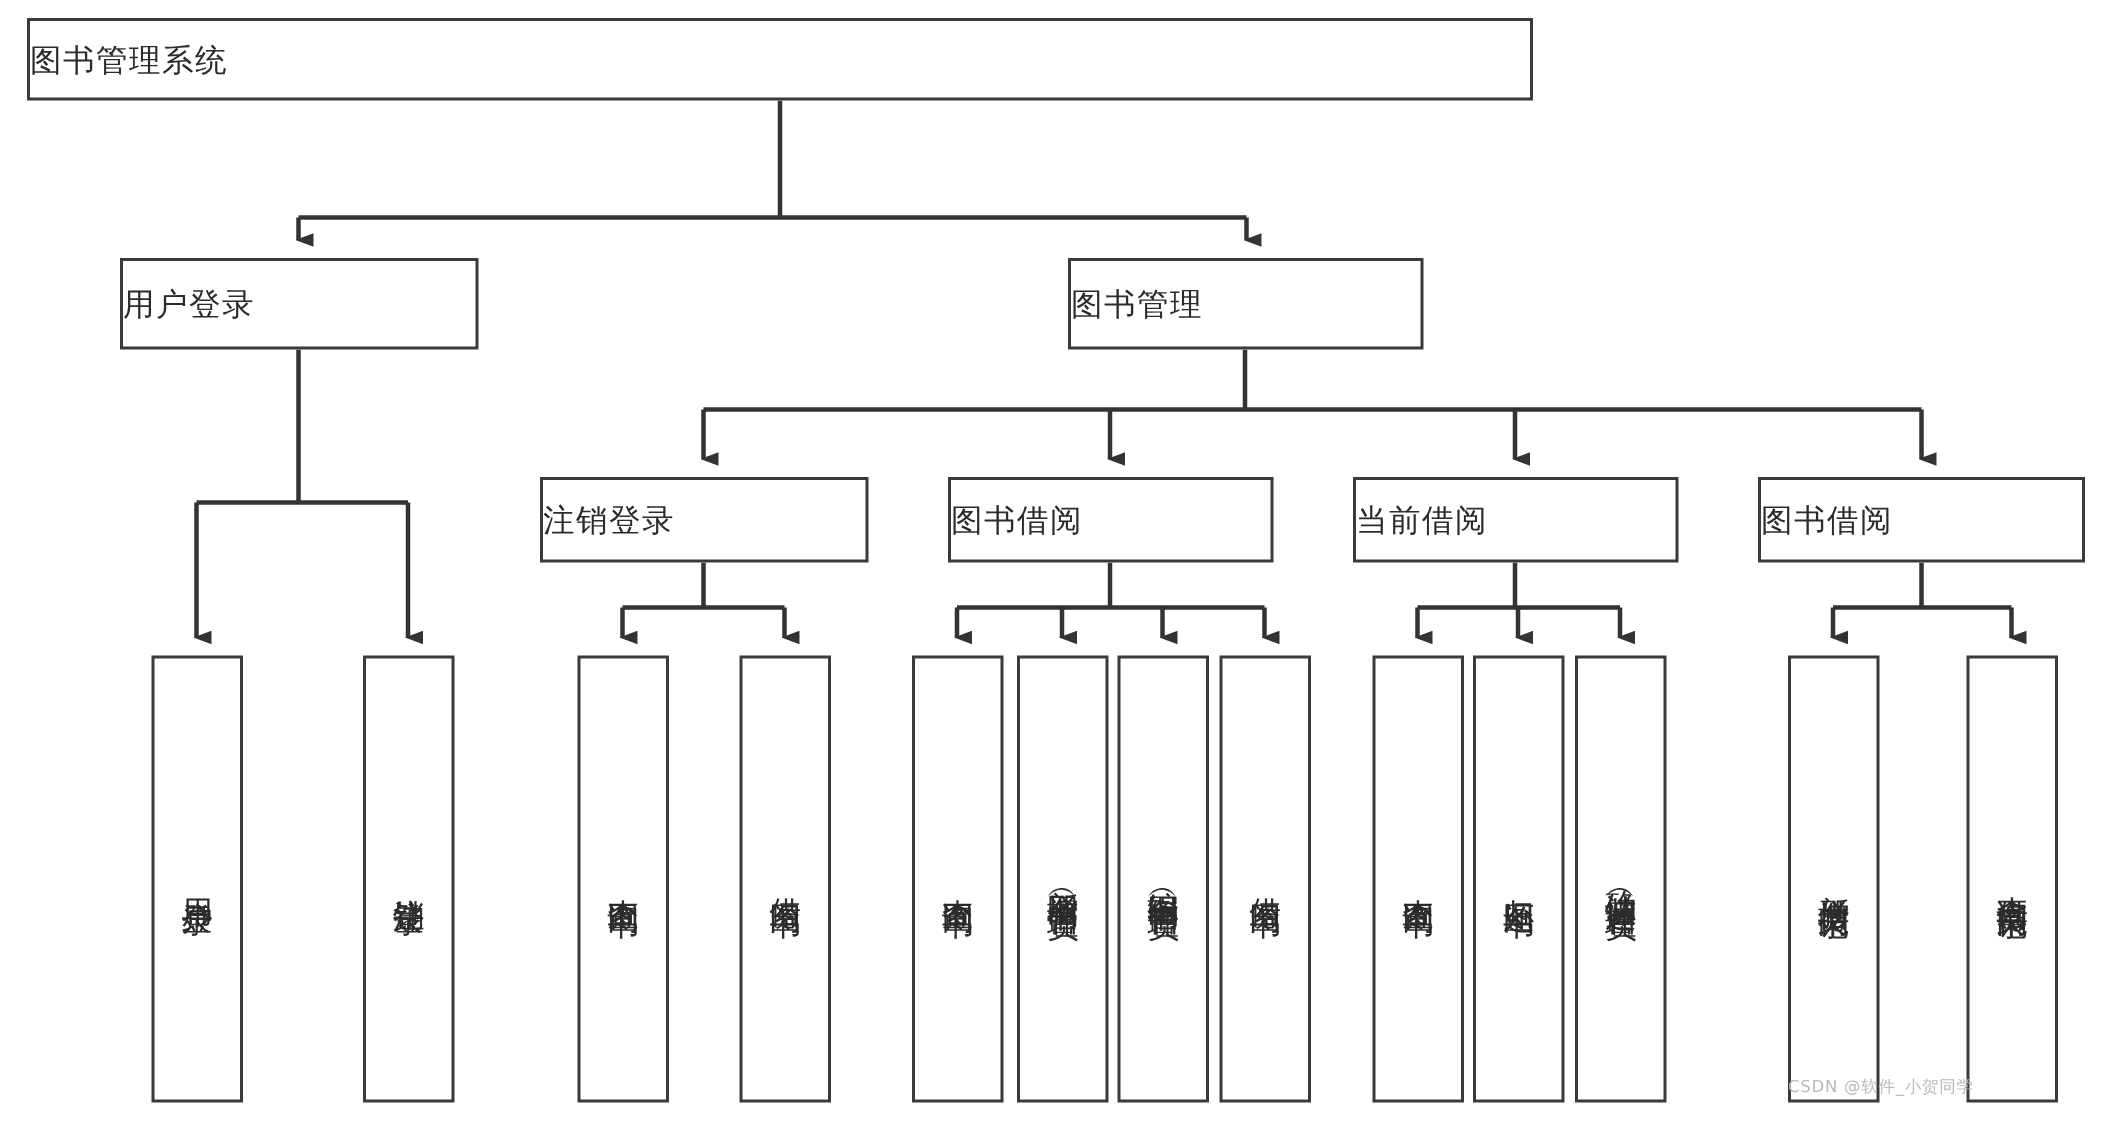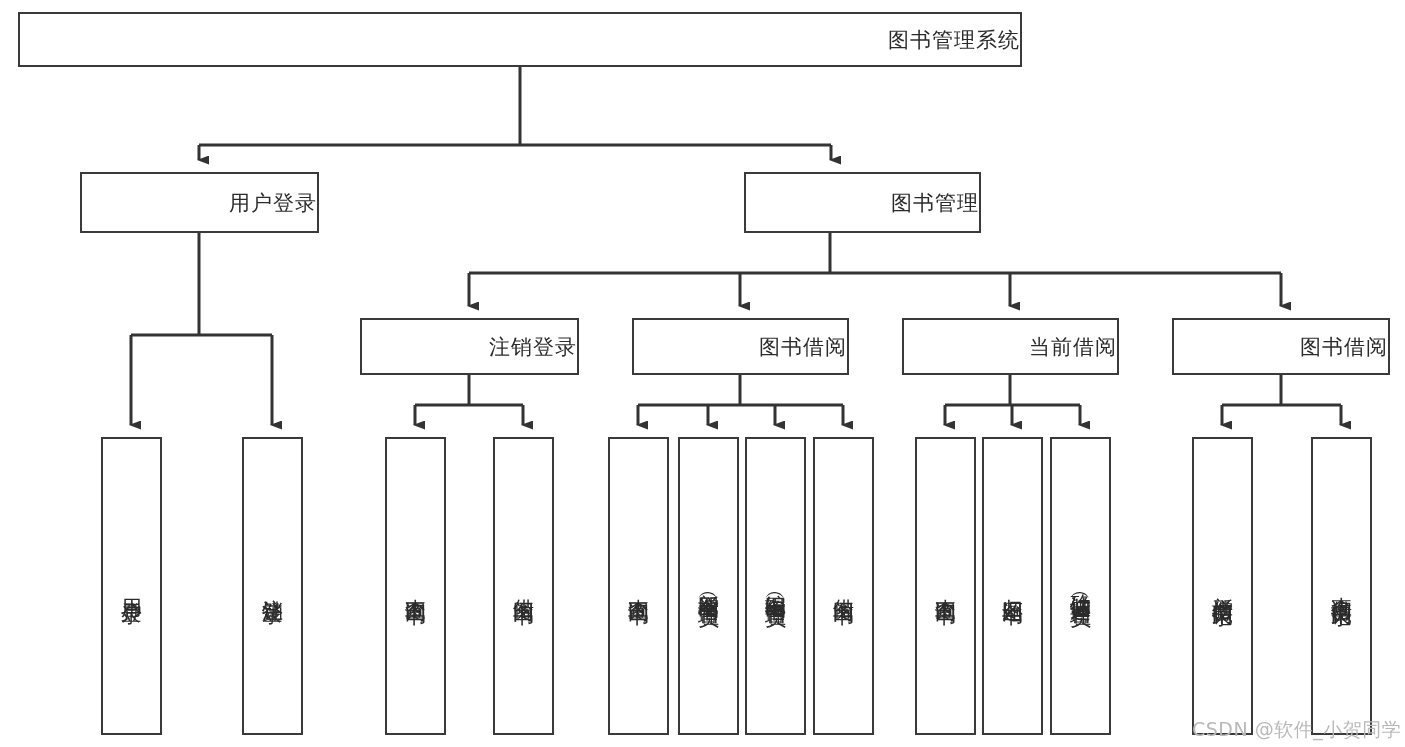--- a/index.html
+++ b/index.html
@@ -26,21 +26,21 @@
     height: 747px;
     pointer-events: none;
   }
   .node {
     position: absolute;
     box-sizing: border-box;
     background: #ffffff;
     border: 2px solid #3a3a3a;
     display: flex;
     align-items: center;
-    justify-content: flex-end;
+    justify-content: flex-start;
     color: #2b2b2b;
   }
   .node.horiz {
     font-size: 21px;
     letter-spacing: 1px;
   }
   .node.vert {
     writing-mode: vertical-rl;
     text-orientation: upright;
     font-size: 21px;
@@ -50,21 +50,21 @@
     padding-bottom: 4px;
     justify-content: center;
     align-items: center;
   }
   .node-label {
     display: block;
     white-space: nowrap;
   }
   .watermark {
     position: absolute;
-    font-size: 19px;
+    font-size: 11px;
     color: #b9b9b9;
     white-space: nowrap;
     letter-spacing: 0.5px;
   }
 </style>
 </head>
 <body>
 
 <div id="diagram-canvas">
 
@@ -121,21 +121,21 @@
     </g>
   </svg>
 
   <div class="node horiz" style="left:18px; top:12px; width:1004px; height:55px;">
     <span class="node-label">图书管理系统</span>
   </div>
 
   <div class="node horiz" style="left:80px; top:172px; width:239px; height:61px;">
     <span class="node-label">用户登录</span>
   </div>
-  <div class="node horiz" style="left:712px; top:172px; width:237px; height:61px;margin-left:32px;">
+  <div class="node horiz" style="left:712px; top:172px; width:237px; height:61px;">
     <span class="node-label">图书管理</span>
   </div>
 
   <div class="node horiz" style="left:360px; top:318px; width:219px; height:57px;">
     <span class="node-label">注销登录</span>
   </div>
   <div class="node horiz" style="left:902px; top:318px; width:217px; height:57px;">
     <span class="node-label">当前借阅</span>
   </div>
   <div class="node horiz" style="left:632px; top:318px; width:217px; height:57px;">

